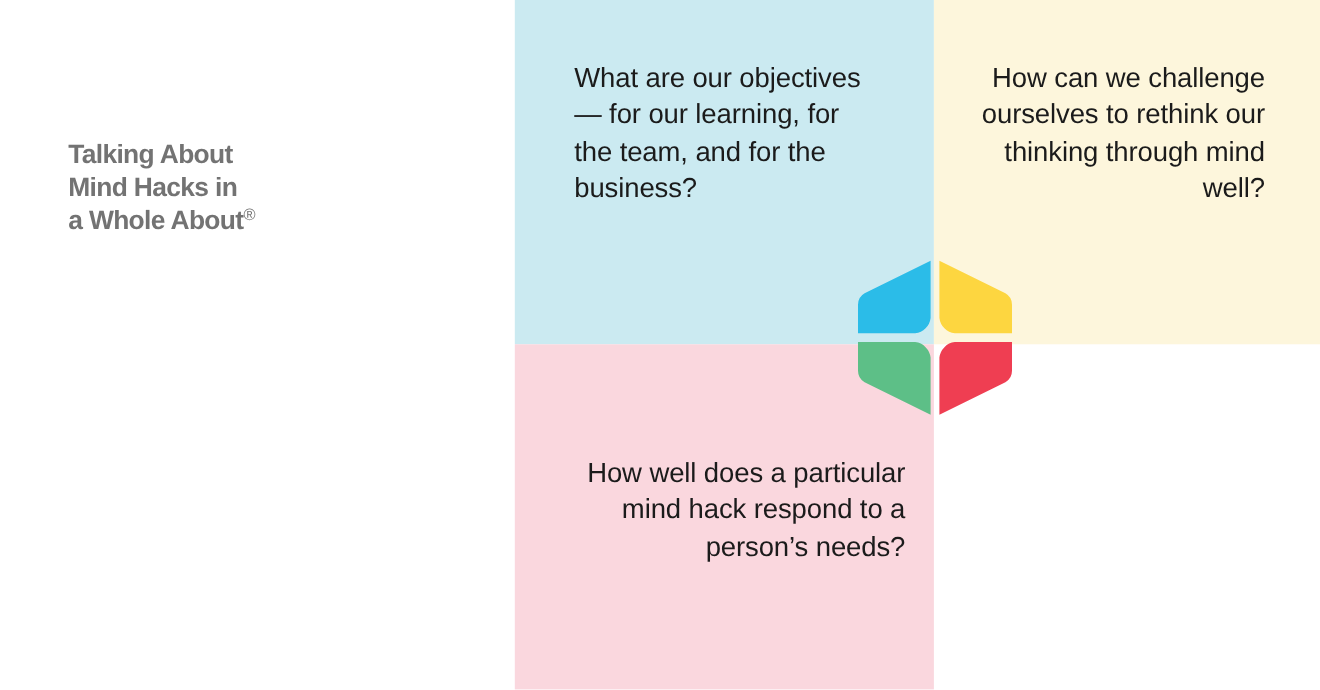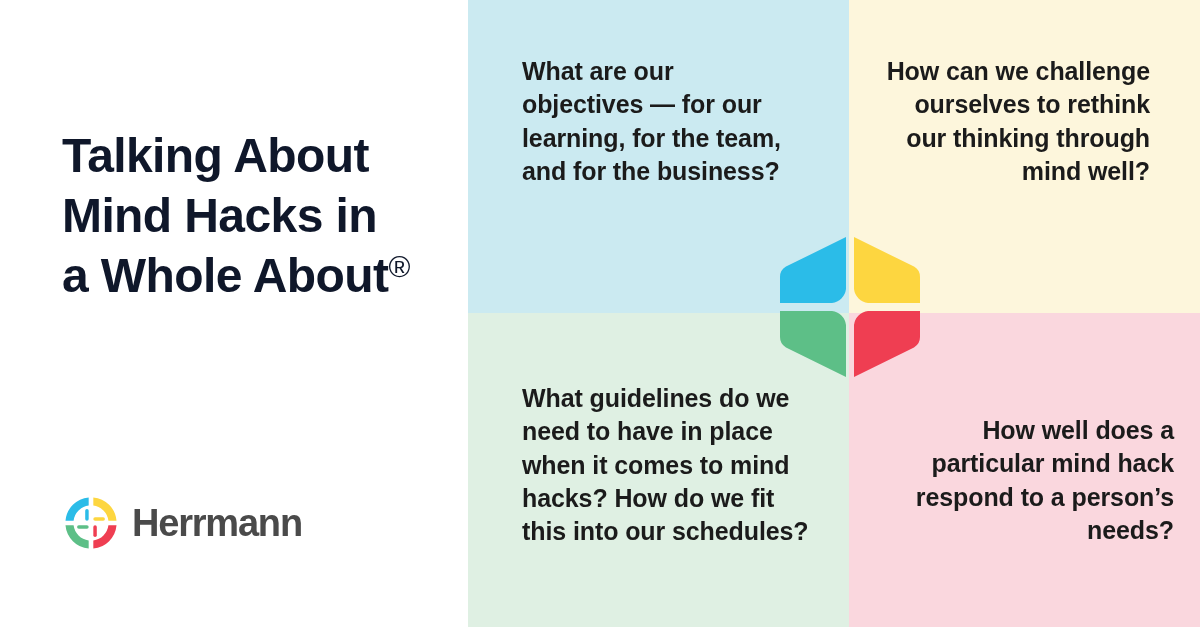--- a/index.html
+++ b/index.html
@@ -29,25 +29,25 @@
     height: 627px;
     background: #ffffff;
   }
 
   .page-title {
     position: absolute;
     left: 62px;
     top: 126px;
     width: 380px;
     margin: 0;
-    font-size: 48px;
+    font-size: 24px;
     line-height: 1.25;
     font-weight: 700;
     letter-spacing: -0.6px;
-    color: #0f172a;
+    color: #737373;
   }
   .page-title .reg {
     font-size: 0.62em;
     vertical-align: 0.52em;
     font-weight: 500;
     letter-spacing: 0;
   }
 
   
   .brand {
@@ -81,21 +81,21 @@
   .quad {
     position: relative;
     box-sizing: border-box;
     display: flex;
     padding: 0 0;
   }
   .quad p {
     margin: 0;
     font-size: 25px;
     line-height: 1.33;
-    font-weight: 700;
+    font-weight: 400;
     color: #1b1b1b;
     letter-spacing: -0.1px;
   }
 
   .quad-tl {
     background: #cbeaf1;
     align-items: flex-start;
     justify-content: flex-start;
     padding: 55px 58px 0 54px;
   }
@@ -137,53 +137,33 @@
 </style>
 </head>
 <body>
 
 <div id="canvas">
 
   <div class="left-panel">
 
     <h1 class="page-title"><span>Talking About</span><br><span>Mind Hacks in</span><br><span>a Whole About</span><span class="reg">®</span><br></h1>
 
-    <div class="brand">
-      <svg class="brand-mark" viewBox="0 0 100 100">
-
-        <path d="M46 6 A44 44 0 0 0 6 46 L20 46 A30 30 0 0 1 46 20 Z" fill="#2bbce8"></path>
-        <rect x="40" y="26" width="6" height="20" rx="3" fill="#2bbce8"></rect>
-
-        <path d="M54 6 A44 44 0 0 1 94 46 L80 46 A30 30 0 0 0 54 20 Z" fill="#fdd640"></path>
-        <rect x="54" y="40" width="20" height="6" rx="3" fill="#fdd640"></rect>
-
-        <path d="M6 54 A44 44 0 0 0 46 94 L46 80 A30 30 0 0 1 20 54 Z" fill="#5dbf87"></path>
-        <rect x="26" y="54" width="20" height="6" rx="3" fill="#5dbf87"></rect>
-
-        <path d="M94 54 A44 44 0 0 1 54 94 L54 80 A30 30 0 0 0 80 54 Z" fill="#ef3e52"></path>
-        <rect x="54" y="54" width="6" height="20" rx="3" fill="#ef3e52"></rect>
-      </svg>
-      <span class="brand-word">Herrmann</span>
-    </div>
 
   </div>
 
   <div class="quad-grid">
 
     <div class="quad quad-tl">
       <p>What are our objectives — for our learning, for the team, and for the business?</p>
     </div>
 
     <div class="quad quad-tr">
       <p>How can we challenge ourselves to rethink our thinking through mind well?</p>
     </div>
 
-    <div class="quad quad-bl">
-      <p>What guidelines do we need to have in place when it comes to mind hacks? How do we fit this into our schedules?</p>
-    </div>
 
     <div class="quad quad-br">
       <p>How well does a particular mind hack respond to a person’s needs?</p>
     </div>
 
   </div>
 
   <svg class="hex-mark" viewBox="0 0 148 148">
 
     <path d="M70 4 L70 56 A16 16 0 0 1 56 70 L4 70 L4 44 A12 12 0 0 1 10 33.6 Z" fill="#2bbce8"></path>

